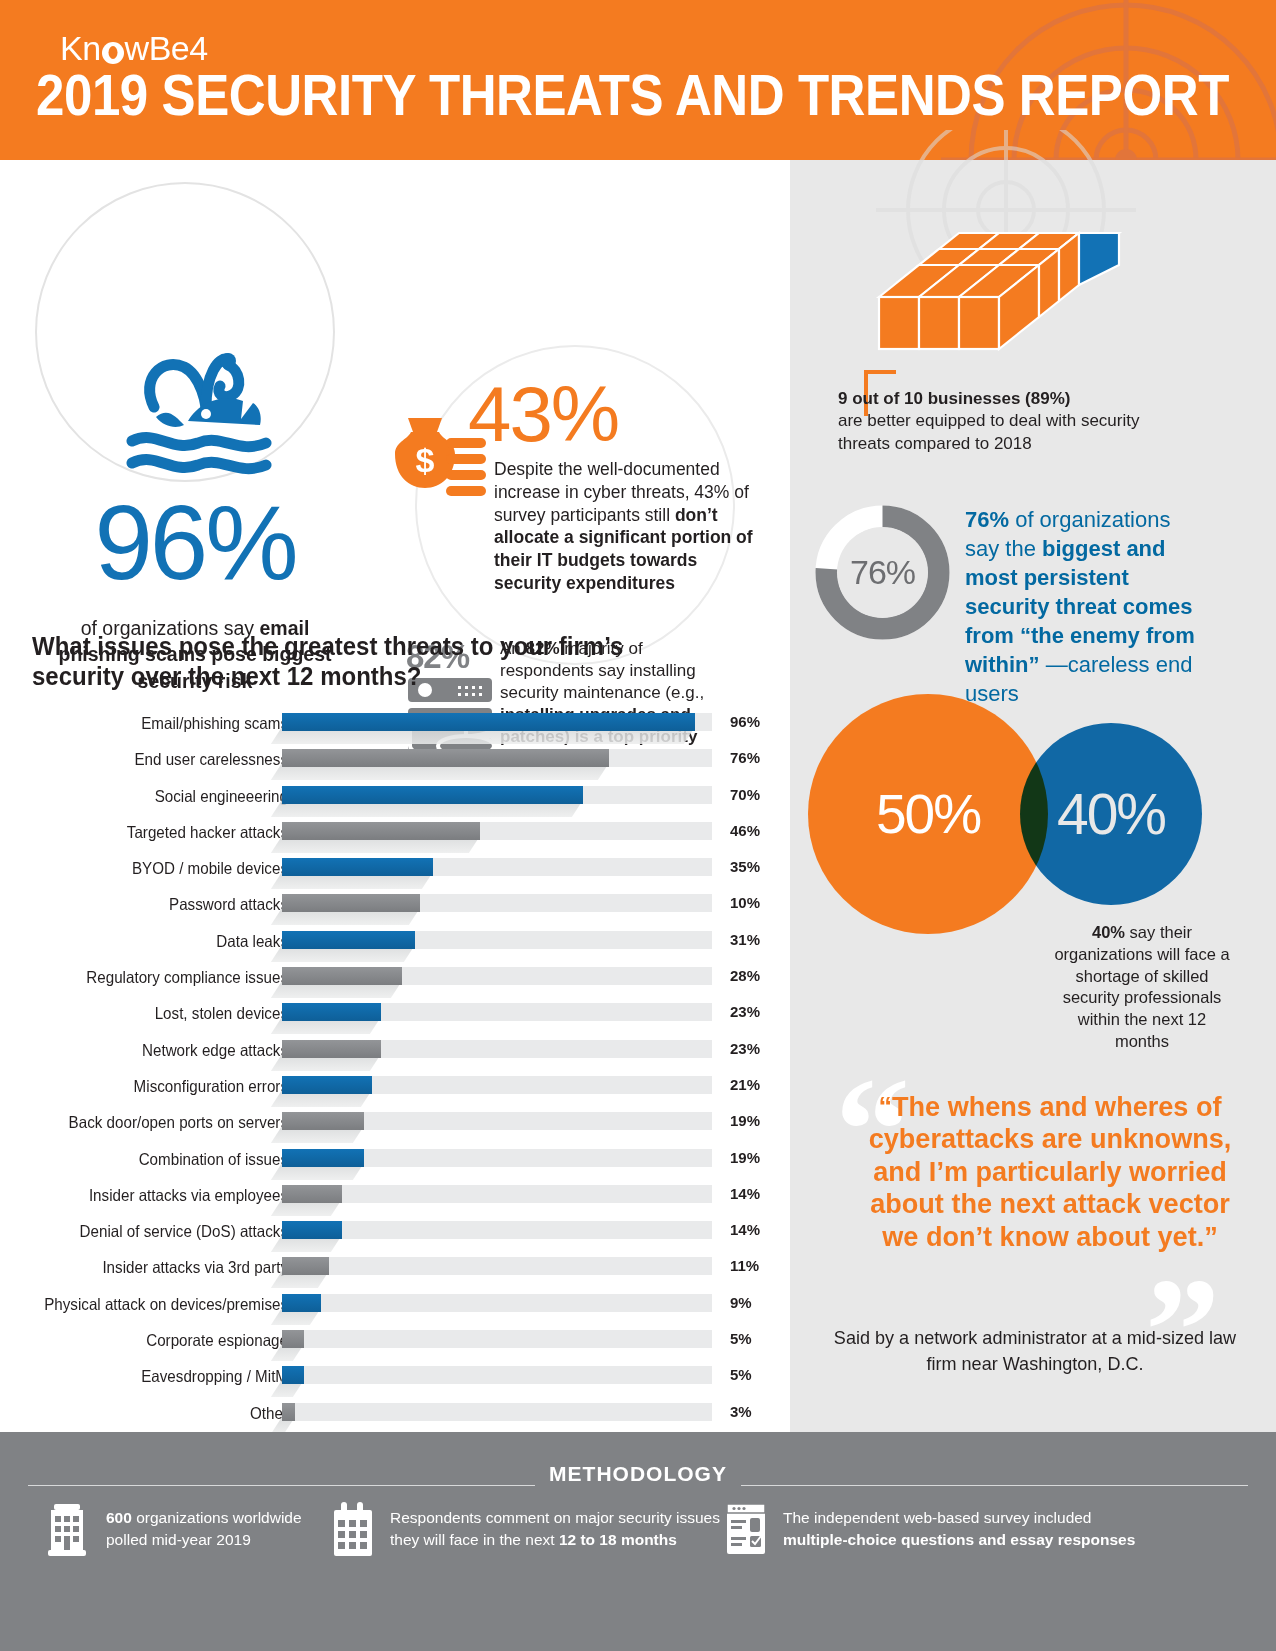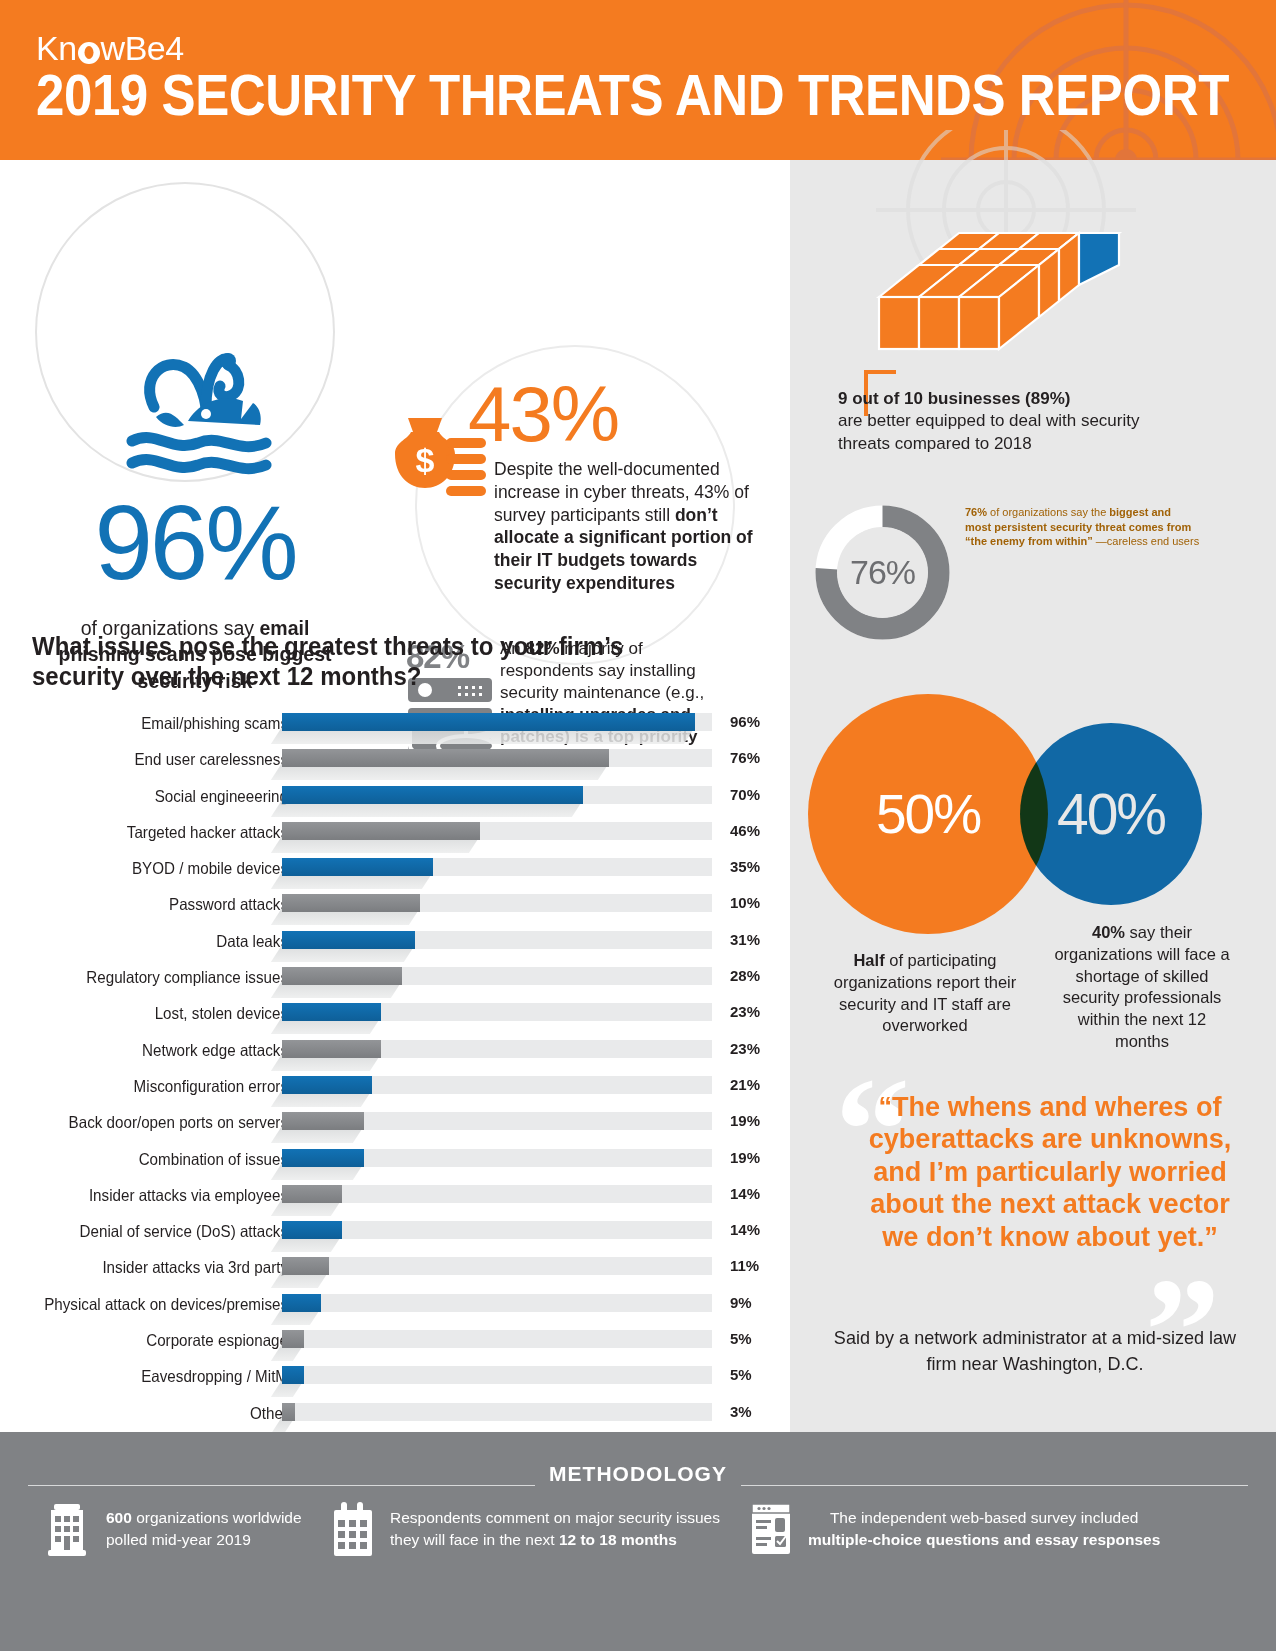--- a/index.html
+++ b/index.html
@@ -13,21 +13,21 @@
   
   #header {
     position:absolute; left:0; top:0; width:1276px; height:160px;
     background:#f47b20; overflow:hidden;
   }
   #header .target { position:absolute; right:-60px; top:-120px; width:420px; height:420px; }
   #logo { position:absolute; left:36px; top:28px; height:40px; display:flex; align-items:center; }
   #logo .wordmark {
     font-size:34px; font-weight:400; color:#fff; letter-spacing:-0.5px;
     font-family:"Liberation Sans", sans-serif; line-height:1;
-    display:flex; align-items:center;
+    display:flex; align-items:center;margin-left:24px;
   }
   #logo .eye {
     display:inline-block; width:22px; height:22px; border-radius:50%;
     background:#fff; position:relative; margin:0 1px; top:5px;
   }
   #logo .eye::after {
     content:""; position:absolute; left:50%; top:4px; transform:translateX(-50%);
     width:9px; height:13px; border-radius:50% 50% 50% 50%; background:#f47b20;
   }
   #report-title {
@@ -140,21 +140,21 @@
   
   #donut { position:absolute; left:25px; top:345px; width:135px; height:135px; }
   #donut .hole {
     position:absolute; left:22px; top:22px; width:91px; height:91px;
     border-radius:50%; background:#e8e8e8;
     display:flex; align-items:center; justify-content:center;
   }
   #donut .hole span { font-size:34px; color:#6d6e71; font-weight:300; letter-spacing:-1px; }
   #cap76 {
     position:absolute; left:175px; top:345px; width:235px;
-    font-size:11px; line-height:1.32; color:#a16207;
+    font-size:22px; line-height:1.32; color:#0369a1;
   }
   #cap76 b { font-weight:bold; }
 
   
   #venn { position:absolute; left:0; top:530px; width:486px; height:250px; }
   .venn-circle {
     position:absolute; border-radius:50%;
     display:flex; align-items:center; justify-content:center;
     color:#fff; font-weight:300; letter-spacing:-2px;
   }
@@ -205,21 +205,21 @@
     font-family:"Liberation Sans Narrow","Liberation Sans",sans-serif;
   }
   .meth-item { position:absolute; display:flex; align-items:center; gap:14px; top:1500px; }
   .meth-item .mi-icon { width:46px; height:58px; flex:0 0 46px; }
   .meth-item .mi-text {
     color:#fff; font-size:15.5px; line-height:1.4; white-space:nowrap;
   }
   .meth-item .mi-text b { font-weight:bold; }
   #meth-1 { left:46px; }
   #meth-2 { left:330px; }
-  #meth-3 { left:748px;text-align:center; }
+  #meth-3 { left:723px; }
 </style>
 </head>
 <body>
 
 <div id="header">
   <svg class="target" viewBox="0 0 420 420">
     <g stroke="#e2753a" fill="none" stroke-width="5">
       <circle cx="210" cy="280" r="30"></circle>
       <circle cx="210" cy="280" r="70"></circle>
       <circle cx="210" cy="280" r="112"></circle>
@@ -532,23 +532,20 @@
     <b>76%</b><span> of organizations say the </span><b>biggest and most persistent security threat comes from “the enemy from within”</b><span> —careless end users</span>
   </div>
 
   <div id="venn">
     <div class="venn-circle" id="venn-orange">
       <span>50%</span>
     </div>
     <div class="venn-circle" id="venn-blue">
       <span>40%</span>
     </div>
-  </div>
-  <div id="cap50">
-    <b>Half</b><span> of participating organizations report their security and IT staff are overworked</span>
   </div>
   <div id="cap40">
     <b>40%</b><span> say their organizations will face a shortage of skilled security professionals within the next 12 months</span>
   </div>
 
   <div id="qmark-open">“</div>
   <div id="qmark-close">”</div>
   <div id="quote">“The whens and wheres of cyberattacks are unknowns, and I’m particularly worried about the next attack vector we don’t know about yet.”</div>
   <div id="attrib">Said by a network administrator at a mid-sized law firm near Washington, D.C.</div>
 </div>

